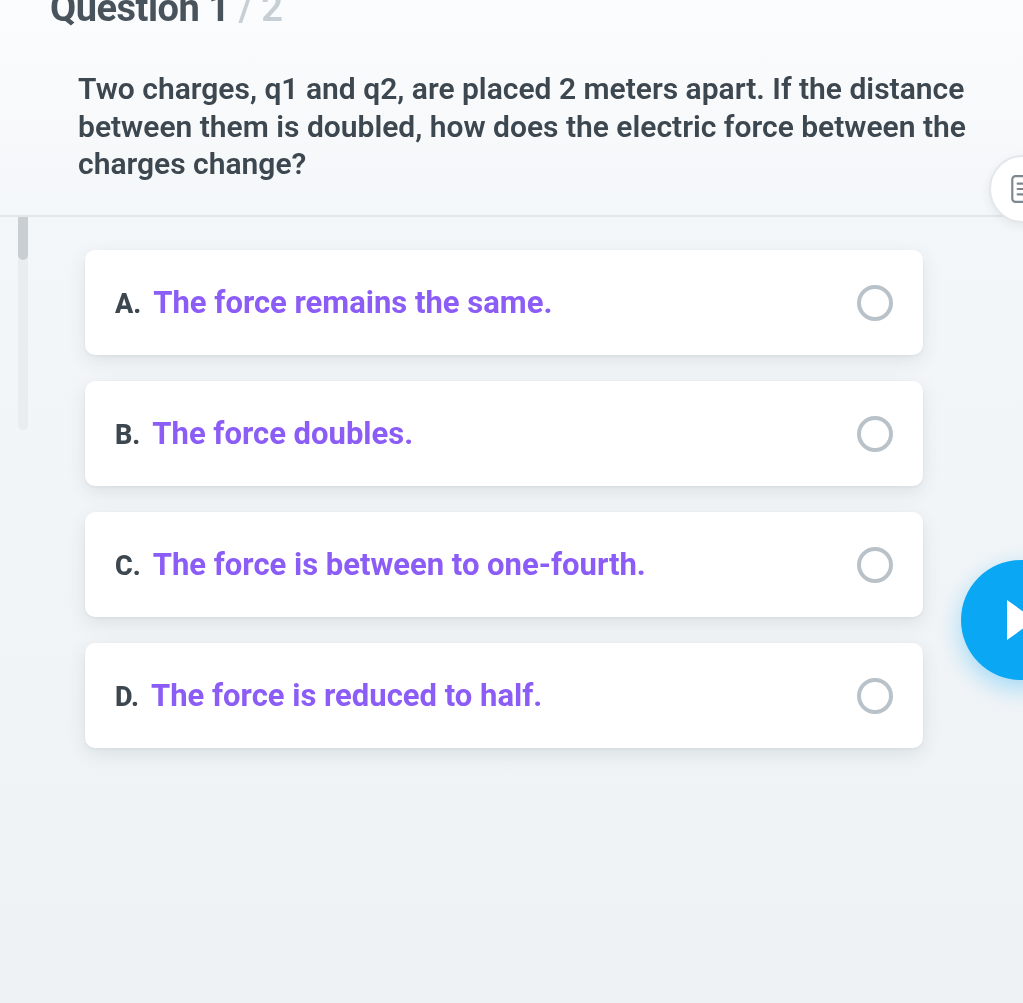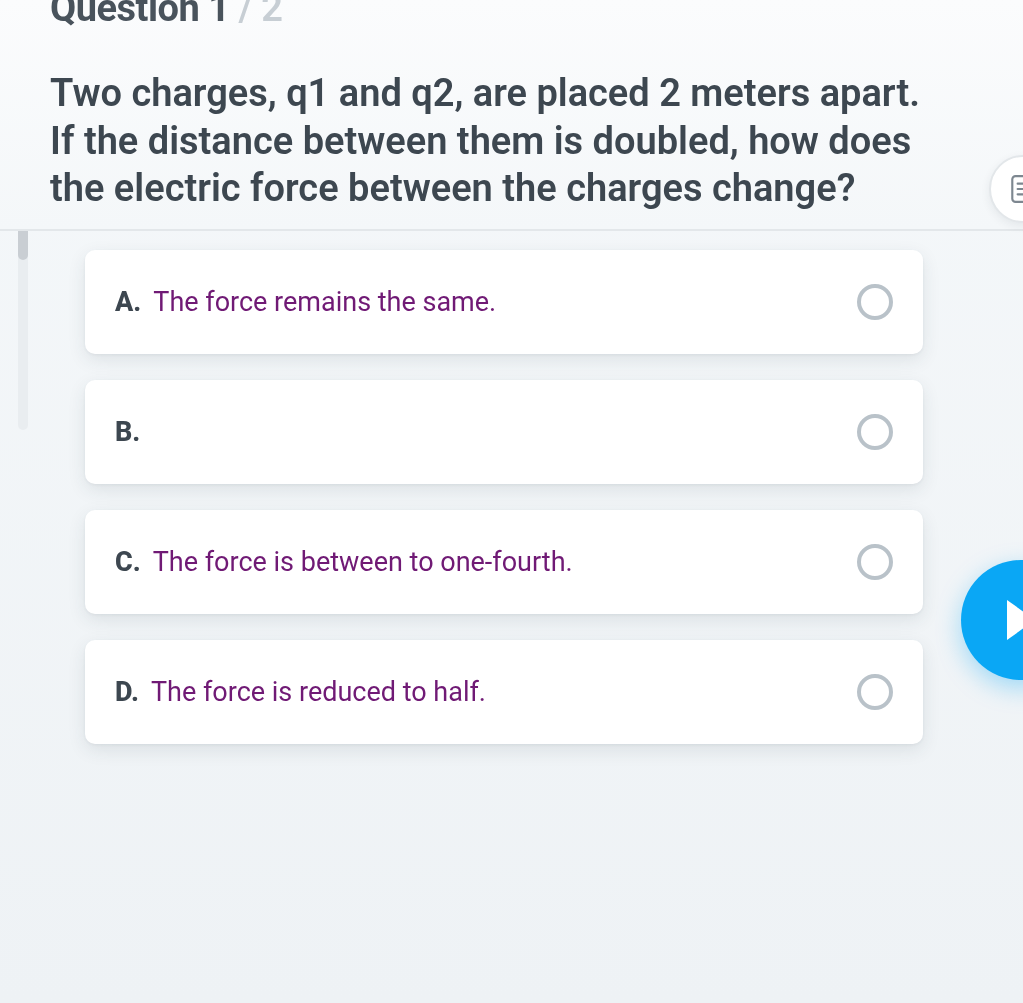--- a/index.html
+++ b/index.html
@@ -48,38 +48,39 @@
     height: 130px;
     background: #c9ced3;
     border-radius: 6px;
   }
 
   .header {
     position: absolute;
     left: 0; right: 0; top: 0;
     background: linear-gradient(180deg, #fbfcfd 0%, #f4f7f9 100%);
     border-bottom: 2px solid #e3e7ea;
-    padding: 0 50px 16px 50px;
+    padding: 0 50px 32px 50px;
     padding-top: 0;
   }
   .q-label {
     font-size: 38px;
     font-weight: 700;
     color: #49535c;
     letter-spacing: -0.5px;
     margin-top: -14px;
   }
   .q-label .faded { color: #c7ced4; font-weight: 600; }
   .q-text {
     margin-top: 40px;
-    font-size: 38px;
+    font-size: 30px;
     line-height: 1.25;
     font-weight: 600;
     color: #3d4750;
     max-width: 900px;
+    margin-left: 28px;
   }
 
   .answers {
     position: absolute;
     left: 85px;
     top: 250px;
     right: 100px;
     display: flex;
     flex-direction: column;
     gap: 26px;
@@ -98,23 +99,23 @@
     display: flex;
     align-items: baseline;
     gap: 12px;
   }
   .opt-letter {
     font-size: 27px;
     font-weight: 800;
     color: #3d4750;
   }
   .opt-text {
-    font-size: 27px;
-    font-weight: 400;
-    color: #701a75;
+    font-size: 31px;
+    font-weight: 700;
+    color: #8b5cf6;
   }
   .radio {
     width: 36px;
     height: 36px;
     border: 4px solid #b9c2c9;
     border-radius: 50%;
     flex: 0 0 auto;
   }
 
   
@@ -178,20 +179,21 @@
     <div class="answer-left">
       <span class="opt-letter">A.</span>
       <span class="opt-text">The force remains the same.</span>
     </div>
     <div class="radio"></div>
   </div>
 
   <div class="answer">
     <div class="answer-left">
       <span class="opt-letter">B.</span>
+      <span class="opt-text">The force doubles.</span>
     </div>
     <div class="radio"></div>
   </div>
 
   <div class="answer">
     <div class="answer-left">
       <span class="opt-letter">C.</span>
       <span class="opt-text">The force is between to one-fourth.</span>
     </div>
     <div class="radio"></div>

